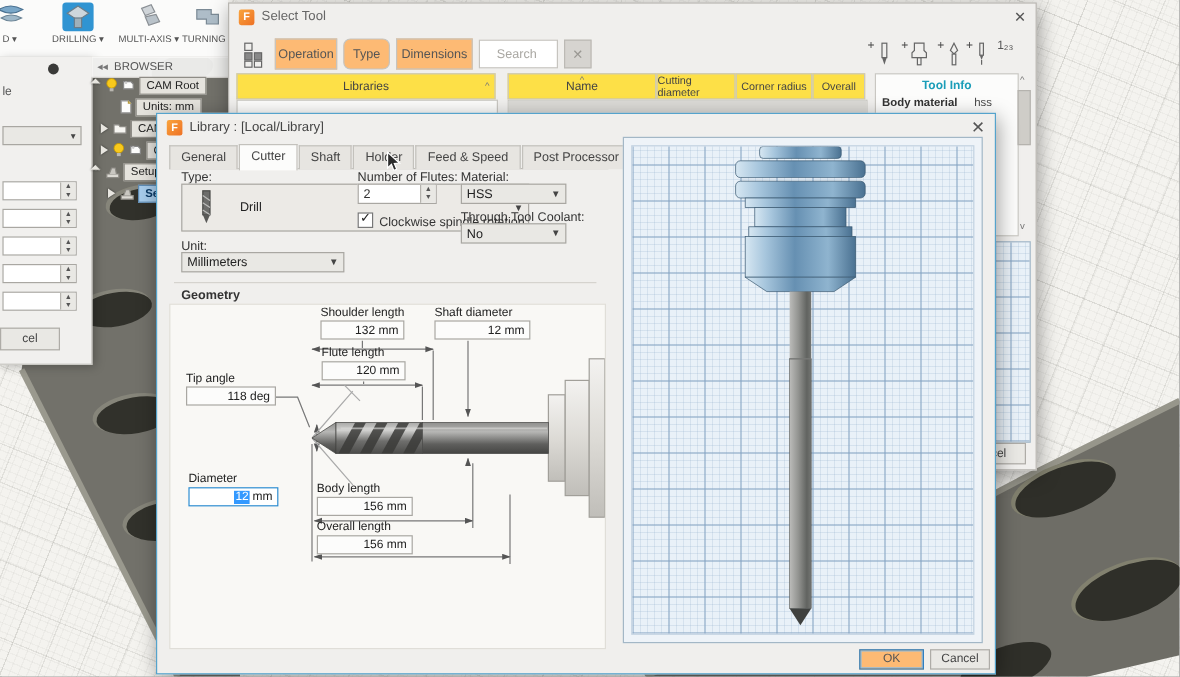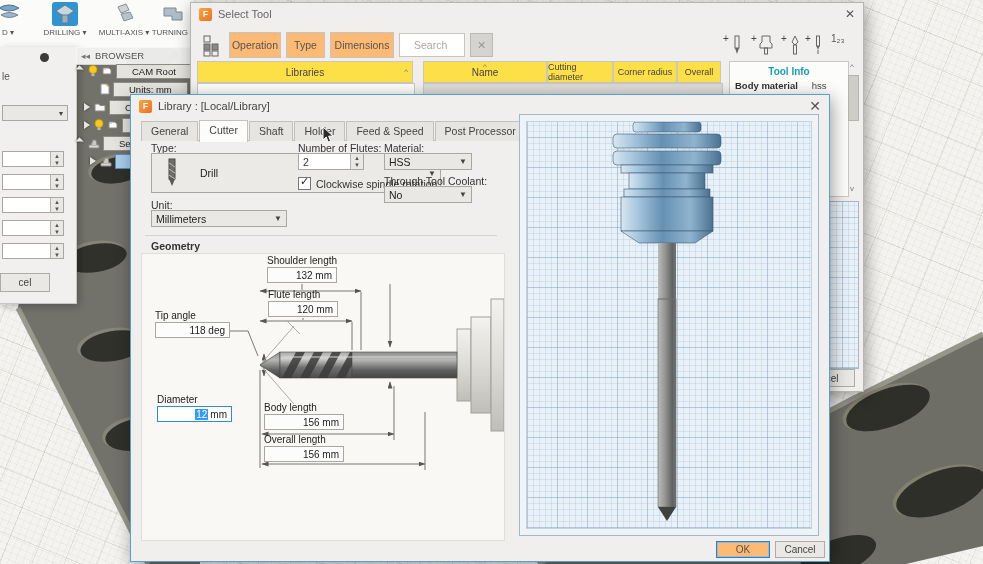--- a/index.html
+++ b/index.html
@@ -65,21 +65,21 @@
     background-image:
       repeating-linear-gradient(90deg, rgba(140,170,200,.22) 0 1px, transparent 1px 6px),
       repeating-linear-gradient(0deg, rgba(140,170,200,.22) 0 1px, transparent 1px 6px),
       repeating-linear-gradient(90deg, rgba(110,145,180,.35) 0 1px, transparent 1px 30px),
       repeating-linear-gradient(0deg, rgba(110,145,180,.35) 0 1px, transparent 1px 30px);}
   
   .brow{position:absolute;display:flex;align-items:center;height:16px;}
   .twisty{width:0;height:0;border-top:4px solid transparent;border-bottom:4px solid transparent;border-left:6px solid #e8e6e0;
           filter:drop-shadow(0 0 1px rgba(0,0,0,.6));margin-right:4px;flex:none;}
   .twisty.open{border-left:6px solid transparent;border-right:none;border-top:6px solid #e8e6e0;transform:rotate(-45deg);}
-  .tlabel{background:rgba(235,233,228,.95);border:1px solid #8e8c86;font-size:9.5px;color:#222;padding:1px 15px;white-space:nowrap;overflow:hidden;}
+  .tlabel{background:rgba(235,233,228,.95);border:1px solid #8e8c86;font-size:9.5px;color:#222;padding:1px 5px;white-space:nowrap;overflow:hidden;}
   .tlabel.sel{background:#a8cdec;border-color:#5f8cb4;color:#0b3a66;font-weight:bold;}
   .ticon{margin-right:3px;flex:none;display:block;}
   
   .lrow{position:absolute;left:2px;width:62px;height:16px;}
   
   .tbgrp{position:absolute;top:2px;text-align:center;font-size:8px;color:#555;}
   .tbgrp .lbl{margin-top:2px;white-space:nowrap;}
   .scrollthumb{position:absolute;background:#cfcdc8;border:1px solid #b5b3ae;}
 </style>
 </head>
@@ -276,21 +276,21 @@
     <svg class="abs" style="left:12px;top:32px;" width="24" height="22" viewBox="0 0 24 22">
       <rect x="1" y="1" width="6" height="6" fill="none" stroke="#666"></rect>
         <rect x="1" y="9" width="6" height="6" fill="#888" stroke="#666"></rect>
       <rect x="9" y="9" width="6" height="6" fill="#888" stroke="#666"></rect>
         <rect x="1" y="16" width="6" height="5" fill="none" stroke="#666"></rect>
         <rect x="9" y="16" width="6" height="5" fill="none" stroke="#666"></rect>
     </svg>
     <div class="btn stool-filter" style="left:38px;top:29px;width:52px;">
         <span>Operation</span>
       </div>
-    <div class="btn stool-filter" style="left:95px;top:29px;width:39px;">
+    <div class="btn stool-filter" style="left:95px;top:29px;width:39px;border-radius:6px;">
         <span>Type</span>
       </div>
     <div class="btn stool-filter" style="left:139px;top:29px;width:64px;">
         <span>Dimensions</span>
       </div>
     <input class="search" style="left: 208px; top: 30px; width: 66px;" placeholder="Search">
     <div class="btn abs" style="left:279px;top:30px;width:23px;height:24px;background:#d6d4d0;border-color:#bcbab5;color:#9a9893;">✕</div>
 
     <div class="addicon" style="left:532px;top:30px;">
         <span class="plus">+</span>
@@ -485,20 +485,24 @@
           <path d="M176,124 L190,98 h9 L185,124 Z"></path>
             <path d="M194,124 L208,98 h9 L203,124 Z"></path>
         </g>
         <rect x="210" y="98" width="105" height="26" fill="url(#gSh)" stroke="#4a4a48" stroke-width=".6"></rect>
         <line x1="142" y1="103" x2="314" y2="103" stroke="#d8d8d6" stroke-width="1.4" opacity=".65"></line>
       </svg>
 
       <div class="gm-dim" style="left:125px;top:1px;width:70px;">
         <div class="gm-lab">Shoulder length</div>
         <div class="gm-box">132 mm</div>
+      </div>
+      <div class="gm-dim" style="left:220px;top:1px;width:80px;">
+        <div class="gm-lab">Shaft diameter</div>
+        <div class="gm-box">12 mm</div>
       </div>
       <div class="gm-dim" style="left:126px;top:35px;width:70px;">
         <div class="gm-lab">Flute length</div>
         <div class="gm-box">120 mm</div>
       </div>
       <div class="gm-dim" style="left:13px;top:56px;width:75px;">
         <div class="gm-lab">Tip angle</div>
         <div class="gm-box">118 deg</div>
       </div>
       <div class="gm-dim" style="left:15px;top:92px;width:75px;margin-top:48px;">

